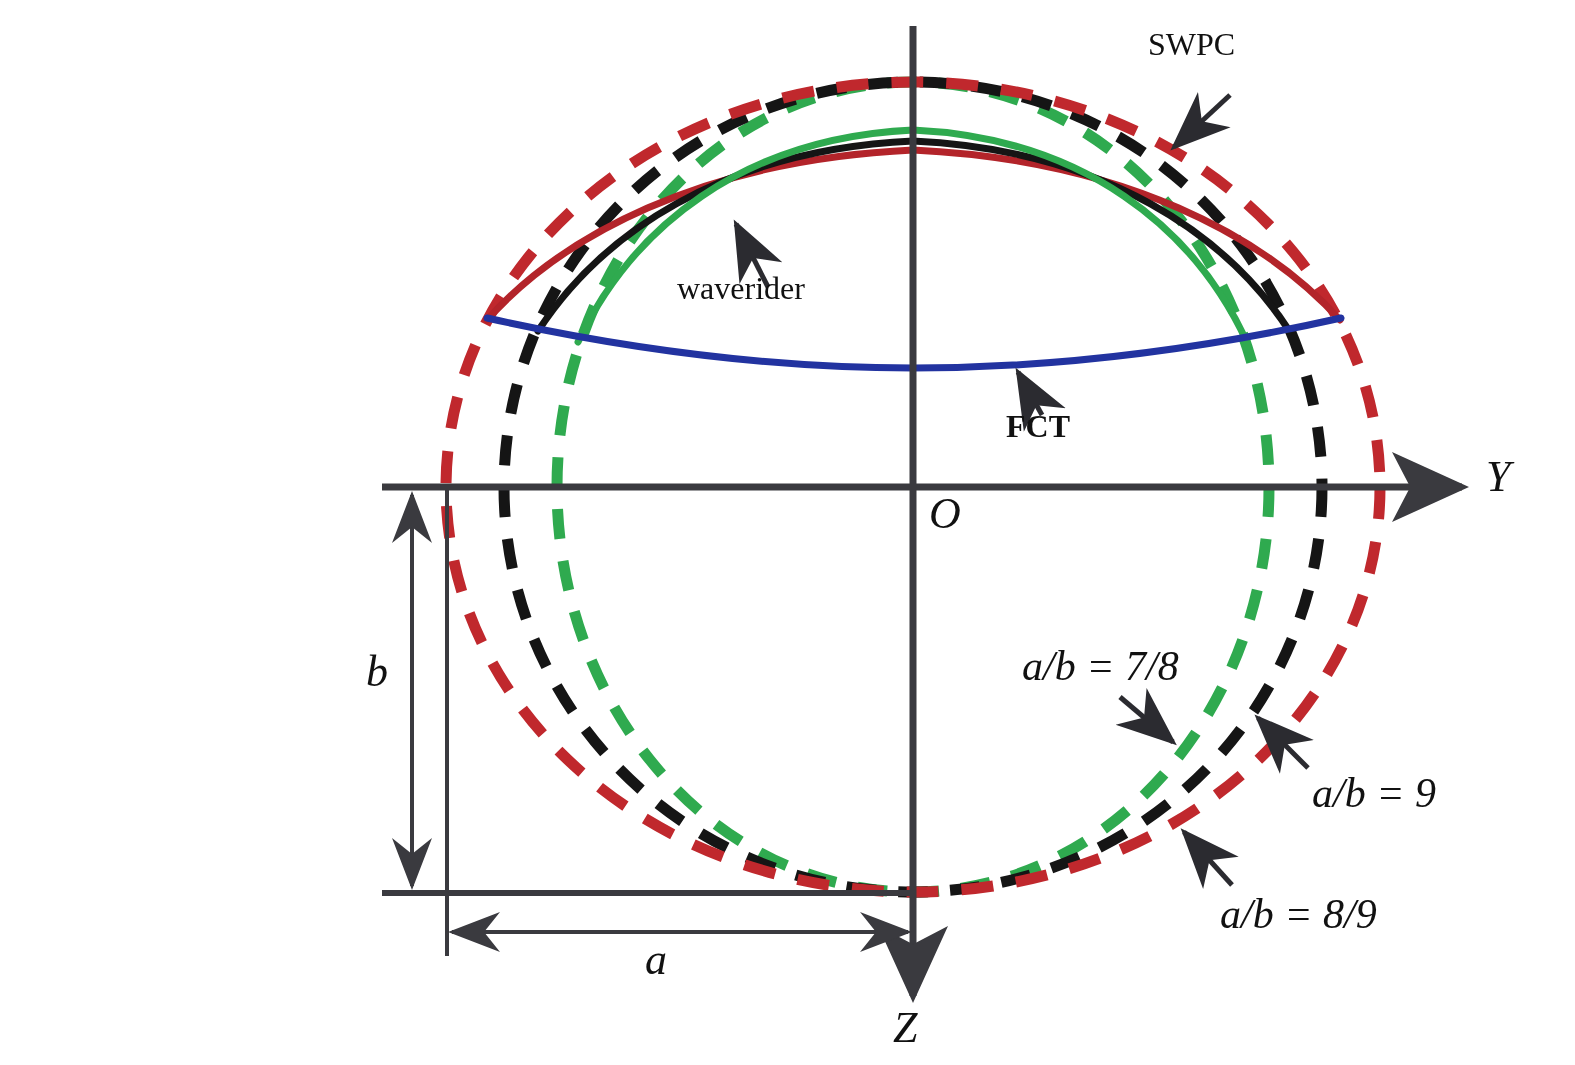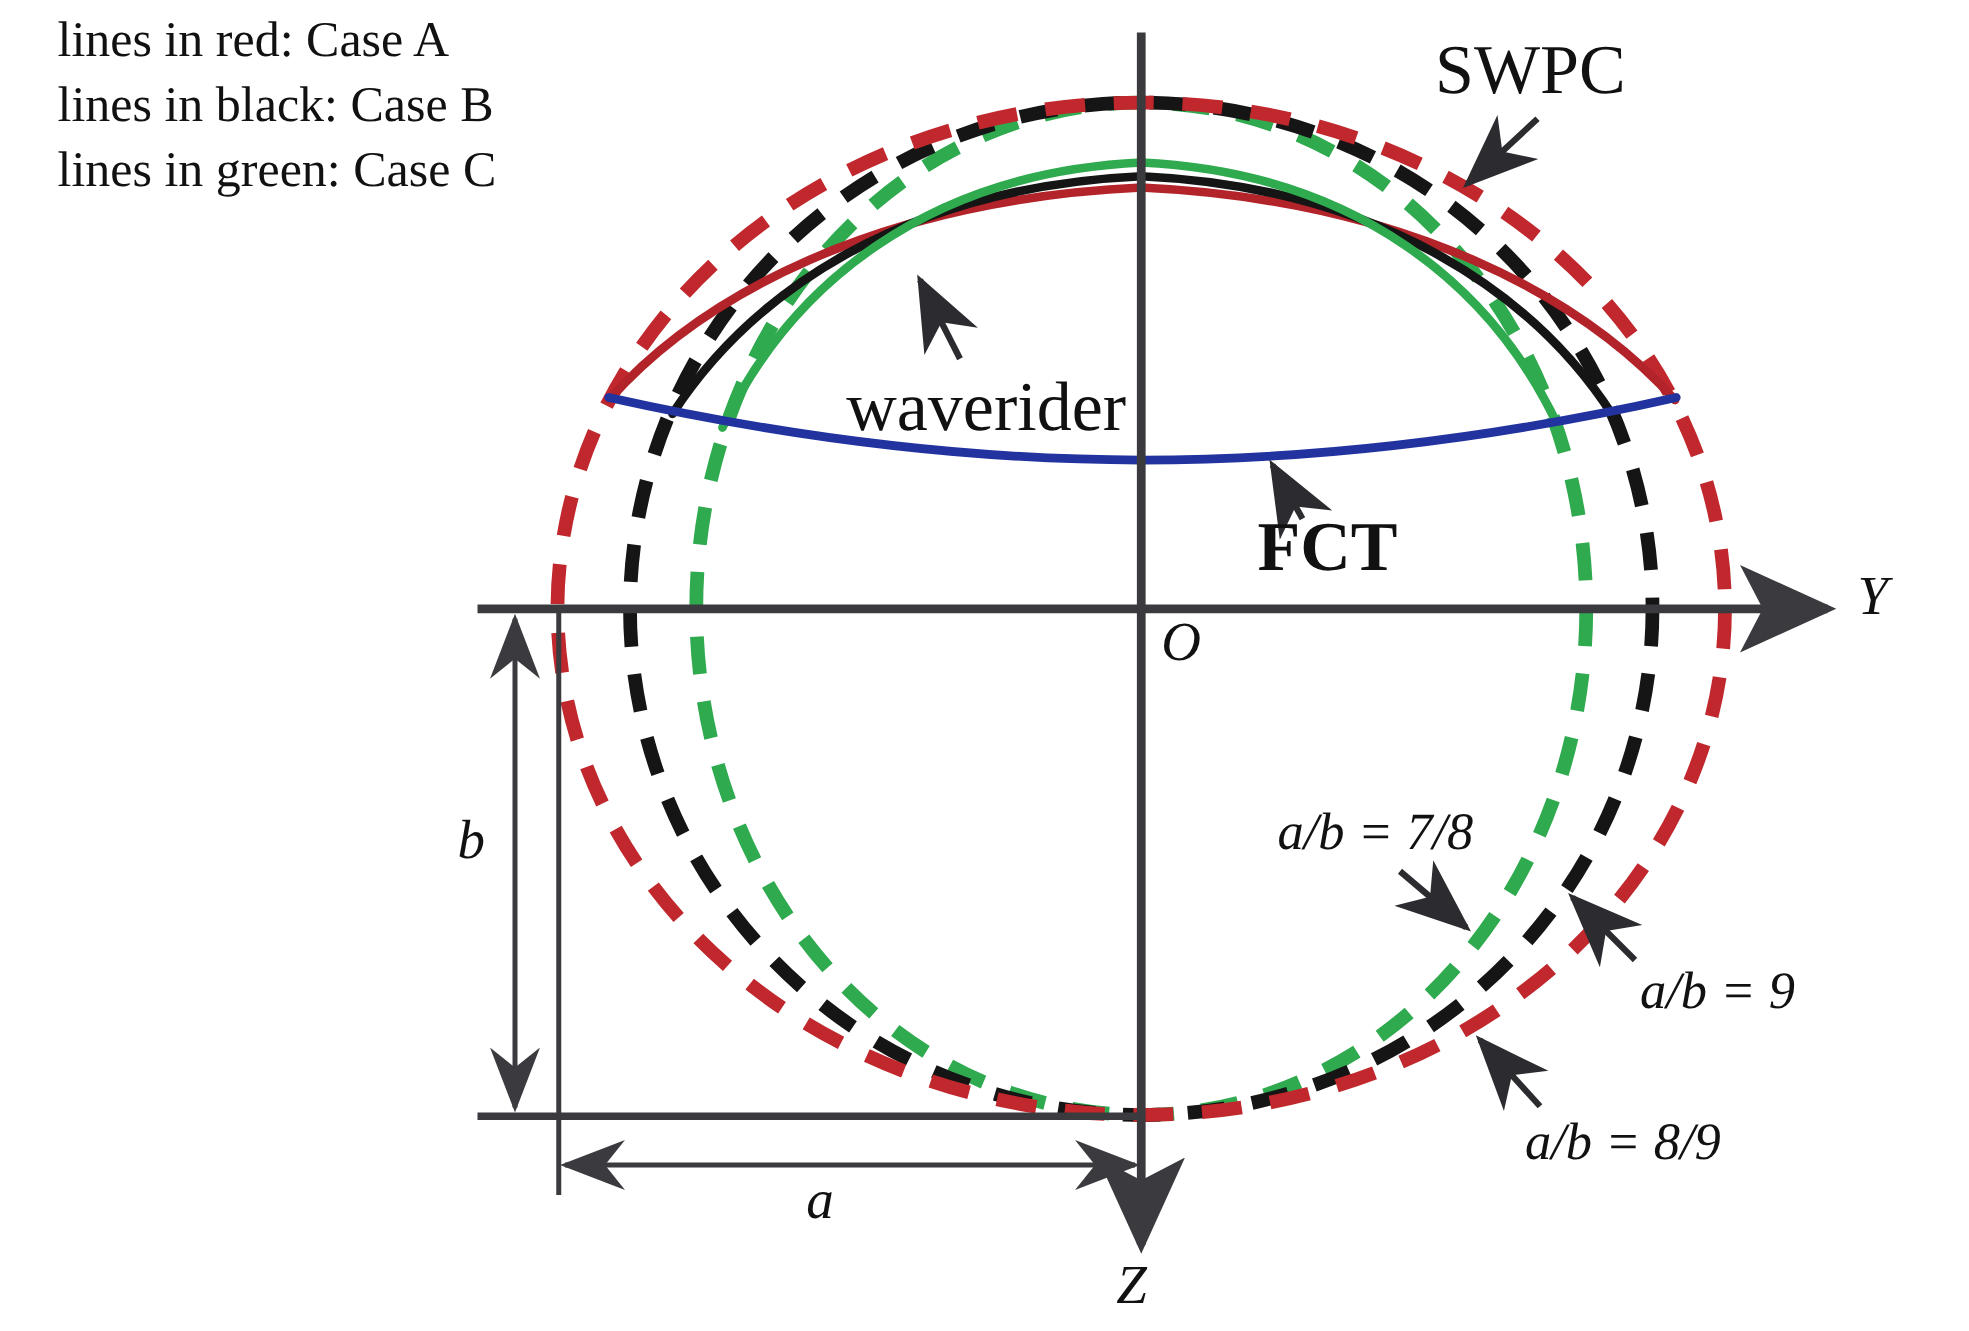--- a/index.html
+++ b/index.html
@@ -42,21 +42,21 @@
   }
   .axis-label {
     font-size: 44px;
     font-style: italic;
   }
   .dim-label {
     font-size: 44px;
     font-style: italic;
   }
   .annot-label {
-    font-size: 56px;
+    font-size: 32px;
   }
   .ratio-label {
     font-size: 42px;
   }
   .ratio-label .ital { font-style: italic; margin-left: 24px; }
 </style>
 </head>
 <body>
 
 <div id="page">
@@ -112,29 +112,24 @@
 
     <line x1="1042" y1="415" x2="1018" y2="372" stroke="#2b2b30" stroke-width="5" marker-end="url(#arrHeadThin)"></line>
 
     <line x1="1120" y1="697" x2="1173" y2="742" stroke="#2b2b30" stroke-width="5" marker-end="url(#arrHeadThin)"></line>
 
     <line x1="1308" y1="768" x2="1258" y2="718" stroke="#2b2b30" stroke-width="5" marker-end="url(#arrHeadThin)"></line>
 
     <line x1="1232" y1="885" x2="1184" y2="832" stroke="#2b2b30" stroke-width="5" marker-end="url(#arrHeadThin)"></line>
   </svg>
 
-  <div class="legend-block">
-    <div class="legend-line">lines in red: Case A</div>
-    <div class="legend-line">lines in black: Case B</div>
-    <div class="legend-line">lines in green: Case C</div>
-  </div>
 
   <div class="lbl annot-label" style="left:1148px; top:28px;">SWPC</div>
 
-  <div class="lbl annot-label" style="left:677px; top:272px;margin-top:26px;">waverider</div>
+  <div class="lbl annot-label" style="left:677px; top:272px;">waverider</div>
 
   <div class="lbl annot-label" style="left:1006px; top:410px;font-weight:bold;">FCT</div>
 
   <div class="lbl axis-label" style="left:1486px; top:455px;">Y</div>
 
   <div class="lbl axis-label" style="left:893px; top:1006px;">Z</div>
 
   <div class="lbl axis-label" style="left:929px; top:492px;">O</div>
 
   <div class="lbl dim-label" style="left:366px; top:650px;">b</div>

